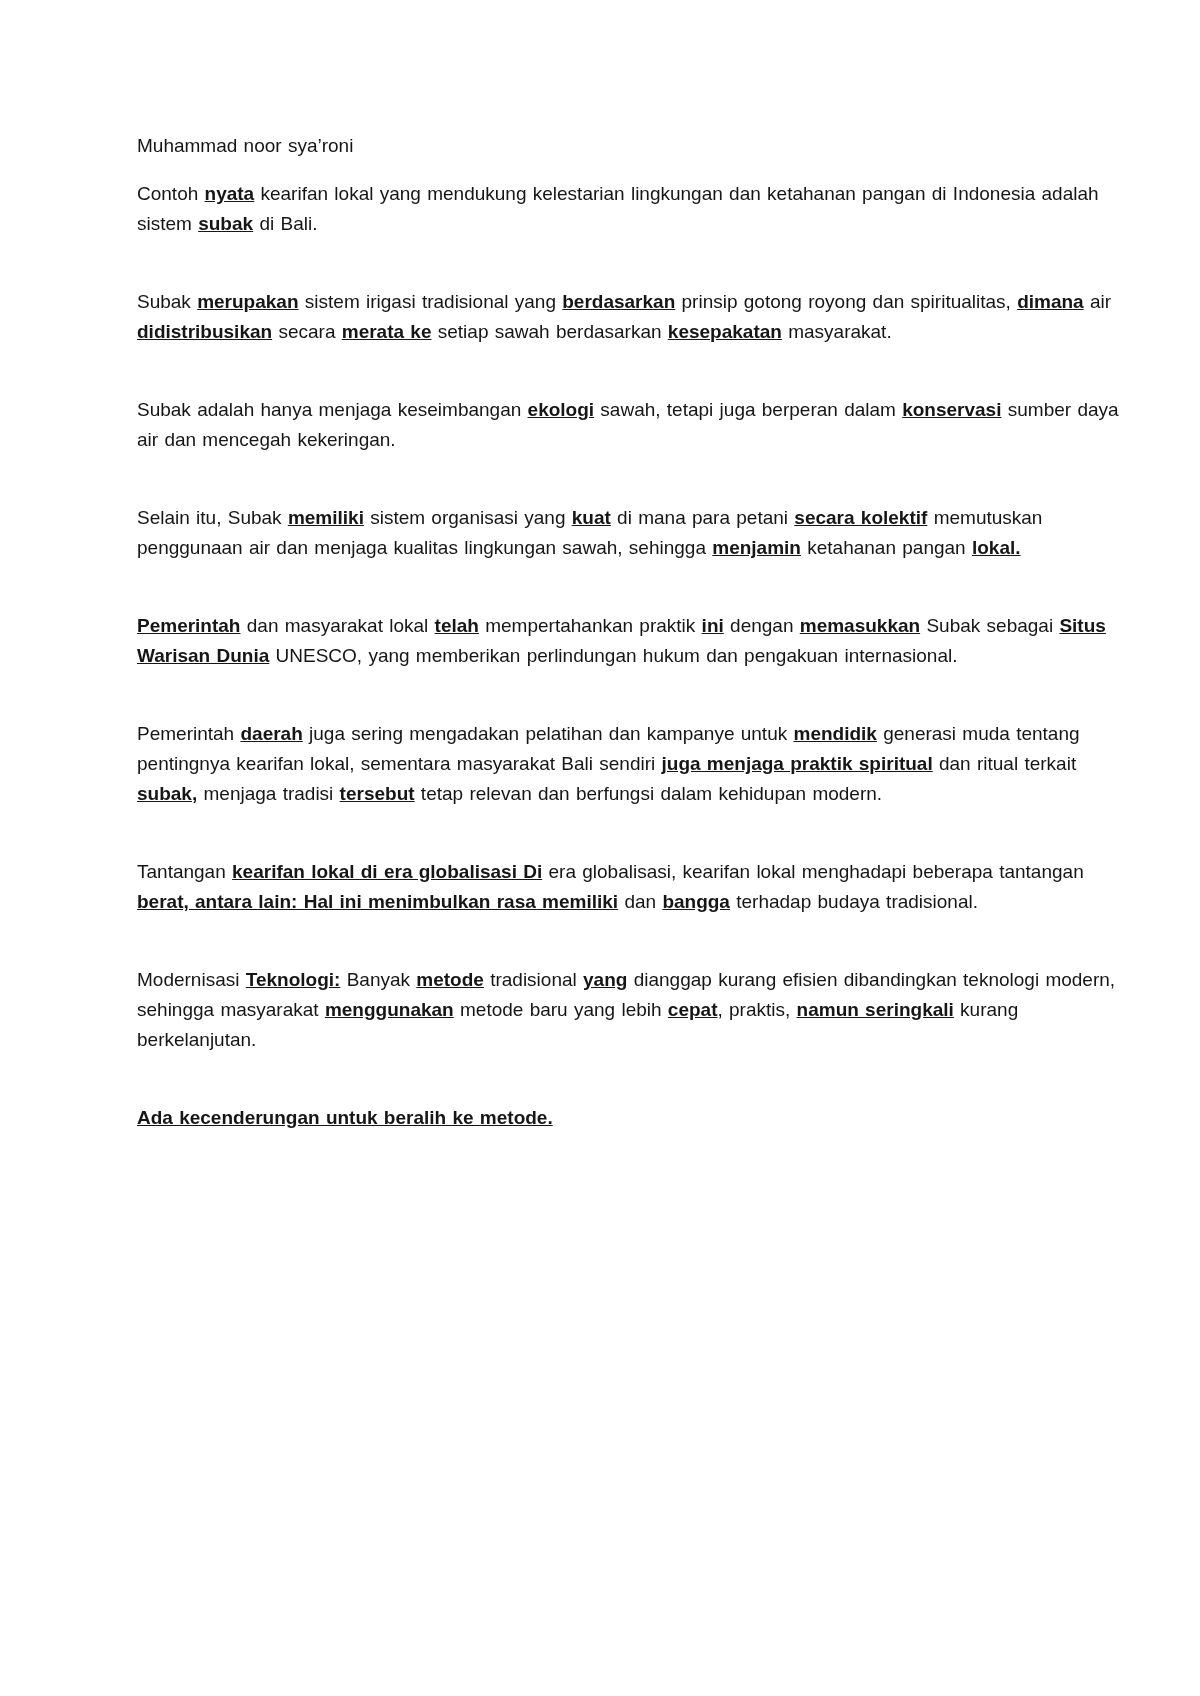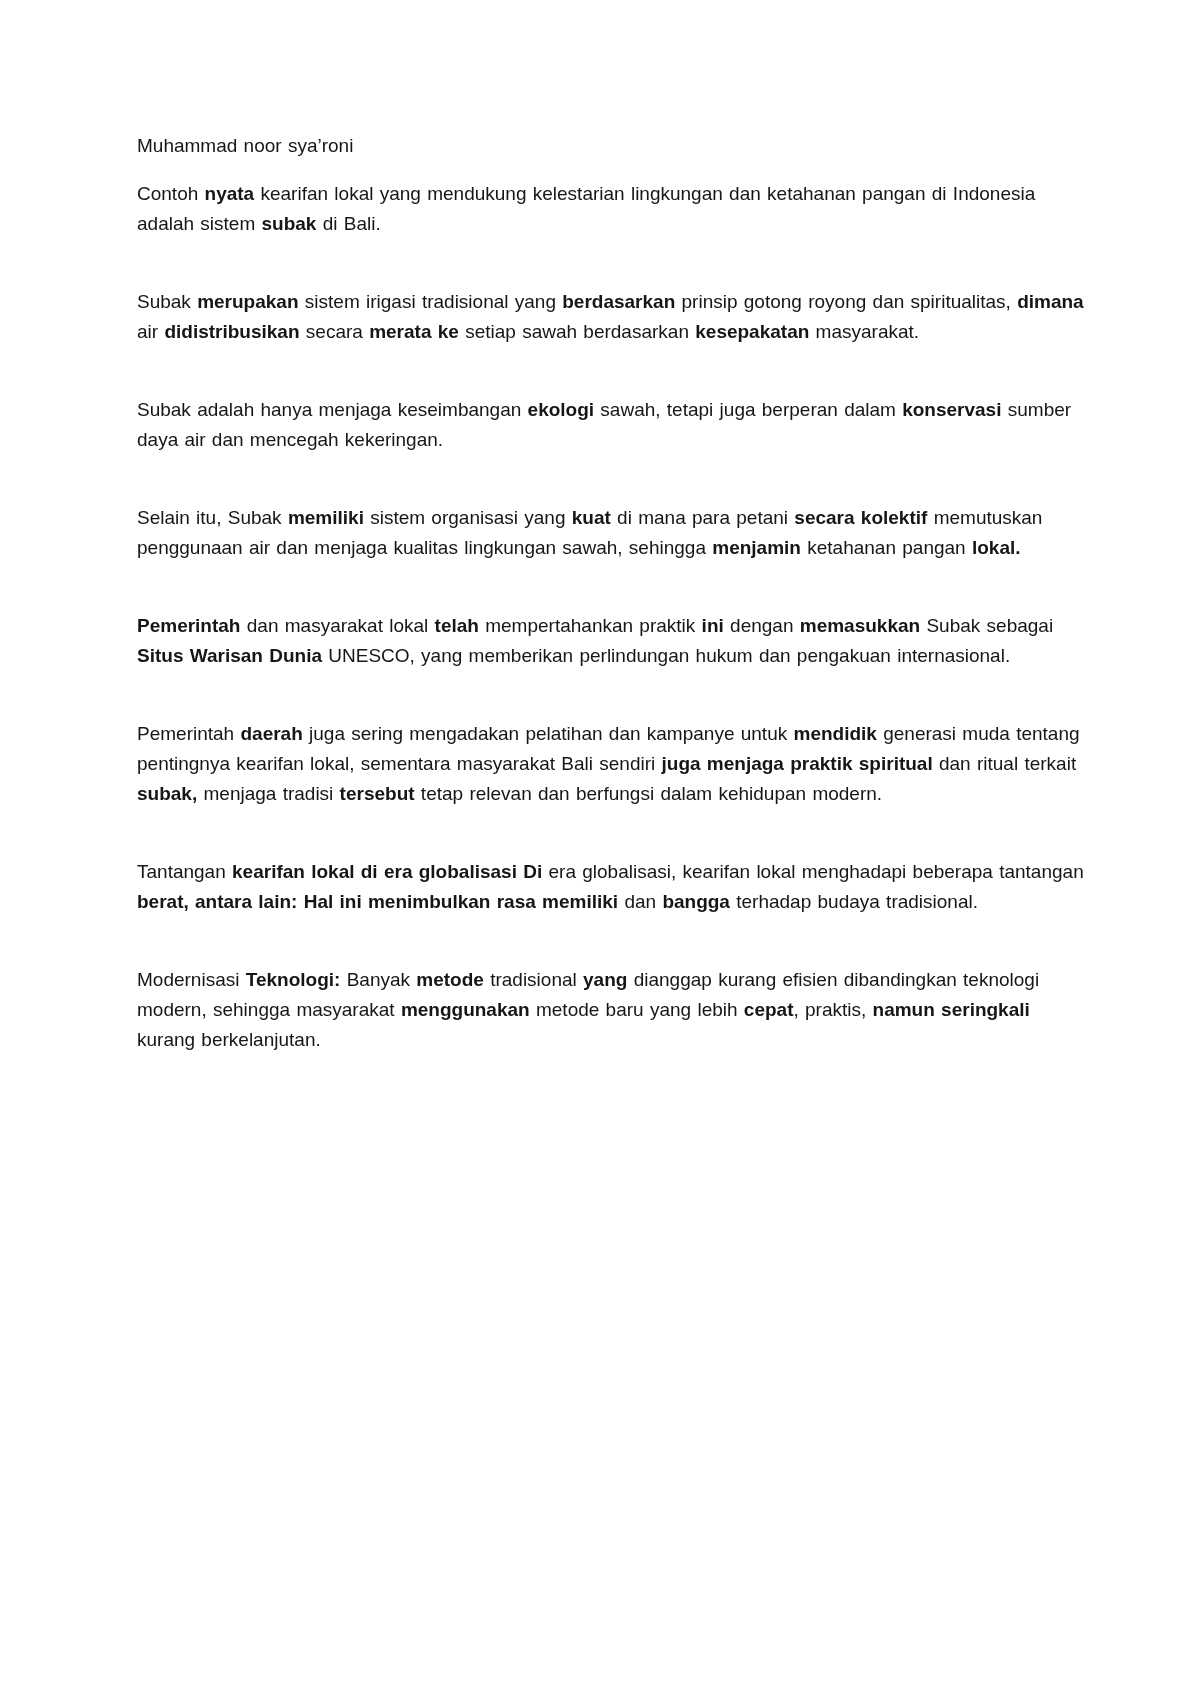--- a/index.html
+++ b/index.html
@@ -7,39 +7,40 @@
   body {
     width: 1200px;
     min-height: 1696px;
     font-family: "Liberation Sans", sans-serif;
     color: #161616;
   }
   .page {
     width: 1200px;
     min-height: 1696px;
     background: #ffffff;
-    padding: 131px 108px 60px 137px;
+    padding: 131px 80px 60px 137px;
   }
   p.para {
     font-size: 19px;
     line-height: 30px;
     margin: 0 0 18px 0;
     word-spacing: 1px;
   }
   p.para.block { margin-bottom: 48px; }
   p.para.last { margin-bottom: 0; }
   .run { font-weight: 400; }
-  .run.bold { font-weight: 700; }
+  .run.bold { font-weight: 700; text-decoration: underline; }
 </style>
 </head>
 <body>
 
 <div class="page">
   <p class="para"><span class="run">Muhammad noor sya’roni</span></p>
   <p class="para block"><span class="run">Contoh </span><span class="run bold">nyata</span><span class="run"> kearifan lokal yang mendukung kelestarian lingkungan dan ketahanan pangan di Indonesia adalah sistem </span><span class="run bold">subak</span><span class="run"> di Bali.</span></p>
   <p class="para block"><span class="run">Subak </span><span class="run bold">merupakan</span><span class="run"> sistem irigasi tradisional yang </span><span class="run bold">berdasarkan</span><span class="run"> prinsip gotong royong dan spiritualitas, </span><span class="run bold">dimana</span><span class="run"> air </span><span class="run bold">didistribusikan</span><span class="run"> secara </span><span class="run bold">merata ke</span><span class="run"> setiap sawah berdasarkan </span><span class="run bold">kesepakatan</span><span class="run"> masyarakat.</span></p>
   <p class="para block"><span class="run">Subak adalah hanya menjaga keseimbangan </span><span class="run bold">ekologi</span><span class="run"> sawah, tetapi juga berperan dalam </span><span class="run bold">konservasi</span><span class="run"> sumber daya air dan mencegah kekeringan.</span></p>
   <p class="para block"><span class="run">Selain itu, Subak </span><span class="run bold">memiliki</span><span class="run"> sistem organisasi yang </span><span class="run bold">kuat</span><span class="run"> di mana para petani </span><span class="run bold">secara kolektif</span><span class="run"> memutuskan penggunaan air dan menjaga kualitas lingkungan sawah, sehingga </span><span class="run bold">menjamin</span><span class="run"> ketahanan pangan </span><span class="run bold">lokal.</span></p>
   <p class="para block"><span class="run bold">Pemerintah</span><span class="run"> dan masyarakat lokal </span><span class="run bold">telah</span><span class="run"> mempertahankan praktik </span><span class="run bold">ini</span><span class="run"> dengan </span><span class="run bold">memasukkan</span><span class="run"> Subak sebagai </span><span class="run bold">Situs Warisan Dunia</span><span class="run"> UNESCO, yang memberikan perlindungan hukum dan pengakuan internasional.</span></p>
   <p class="para block"><span class="run">Pemerintah </span><span class="run bold">daerah</span><span class="run"> juga sering mengadakan pelatihan dan kampanye untuk </span><span class="run bold">mendidik</span><span class="run"> generasi muda tentang pentingnya kearifan lokal, sementara masyarakat Bali sendiri </span><span class="run bold">juga menjaga praktik spiritual</span><span class="run"> dan ritual terkait </span><span class="run bold">subak,</span><span class="run"> menjaga tradisi </span><span class="run bold">tersebut</span><span class="run"> tetap relevan dan berfungsi dalam kehidupan modern.</span></p>
   <p class="para block"><span class="run">Tantangan </span><span class="run bold">kearifan lokal di era globalisasi Di</span><span class="run"> era globalisasi, kearifan lokal menghadapi beberapa tantangan </span><span class="run bold">berat, antara lain: Hal ini menimbulkan rasa memiliki</span><span class="run"> dan </span><span class="run bold">bangga</span><span class="run"> terhadap budaya tradisional.</span></p>
   <p class="para block"><span class="run">Modernisasi </span><span class="run bold">Teknologi:</span><span class="run"> Banyak </span><span class="run bold">metode</span><span class="run"> tradisional </span><span class="run bold">yang</span><span class="run"> dianggap kurang efisien dibandingkan teknologi modern, sehingga masyarakat </span><span class="run bold">menggunakan</span><span class="run"> metode baru yang lebih </span><span class="run bold">cepat</span><span class="run">, praktis, </span><span class="run bold">namun seringkali</span><span class="run"> kurang berkelanjutan.</span></p>
+  <p class="para last"><span class="run bold">Ada kecenderungan untuk beralih ke metode.</span></p>
 </div>
 
 </body></html>

